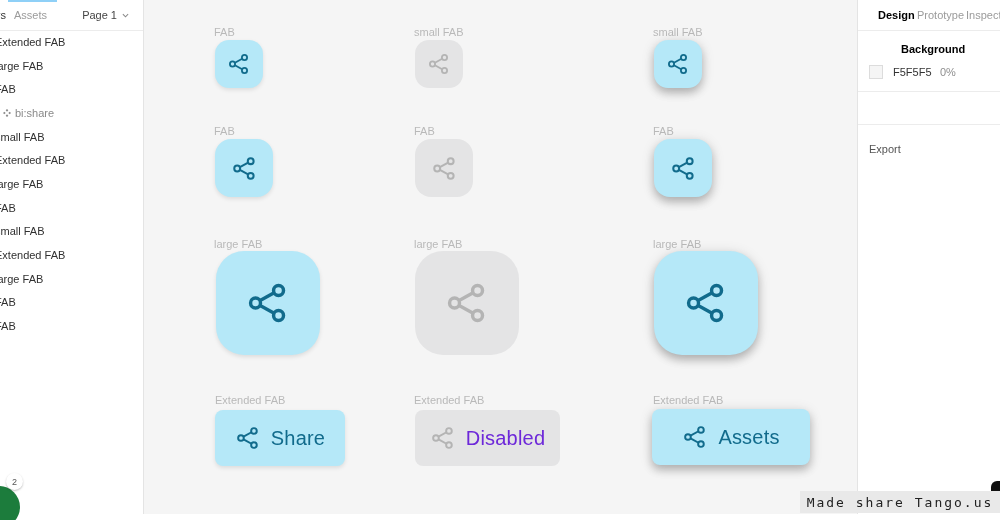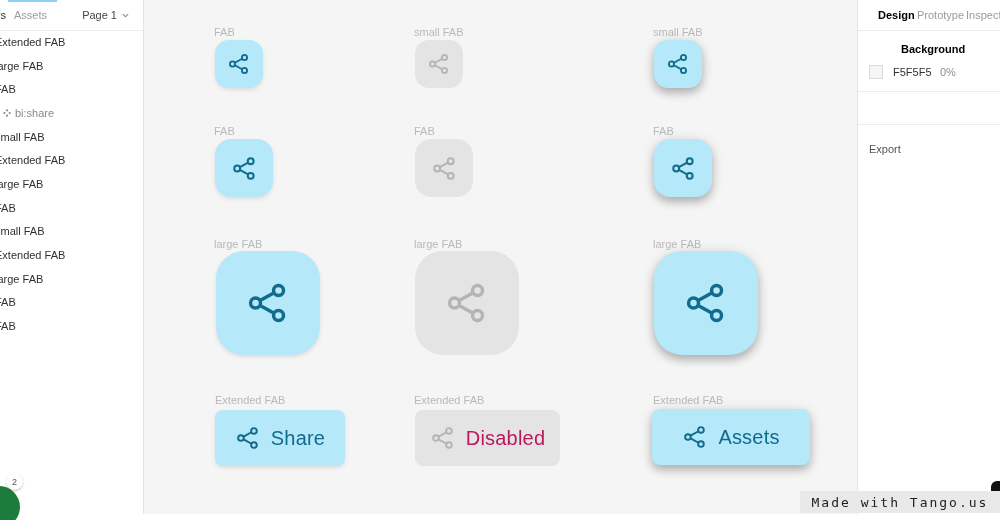--- a/index.html
+++ b/index.html
@@ -26,21 +26,21 @@
        background:#b5e8f8;box-shadow:0 2px 4px rgba(0,0,0,0.10);}
   .fab svg{stroke:#116b8c;fill:none;}
   .fab.disabled{background:#e4e4e5;box-shadow:none;}
   .fab.disabled svg{stroke:#b4b4b4;}
   .fab.hovered{box-shadow:0 5px 8px rgba(0,0,0,0.22),0 2px 14px rgba(0,0,0,0.12);}
   .s48{width:48px;height:48px;border-radius:14px;}
   .s58{width:58px;height:58px;border-radius:16px;}
   .s104{width:104px;height:104px;border-radius:28px;}
   .ext{height:56px;border-radius:8px;gap:10px;}
   .ext .ext-label{font-size:20px;color:#116b8c;letter-spacing:0.2px;}
-  .ext.disabled .ext-label{color:#be185d;}
+  .ext.disabled .ext-label{color:#6d28d9;}
   
   .inspector{position:absolute;right:0;top:0;width:142px;height:520px;background:#ffffff;
              border-left:1px solid #e4e4e4;}
   .insp-tabs{position:absolute;left:0;top:0;width:142px;height:30px;border-bottom:1px solid #ececec;}
   .insp-tab{position:absolute;top:9px;font-size:11px;color:#9b9b9b;margin-left:9px;}
   .insp-tab.active{color:#000;font-weight:bold;}
   .sec-title{position:absolute;left:11px;font-size:11px;font-weight:bold;color:#000;margin-left:32px;}
   .swatch{position:absolute;left:11px;top:65px;width:12px;height:12px;background:#F5F5F5;border:1px solid #dcdcdc;}
   .hex-val{position:absolute;left:27px;top:66px;font-size:11px;color:#333;padding-left:8px;}
   .opacity-val{position:absolute;left:82px;top:66px;font-size:11px;color:#8f8f8f;}
@@ -227,20 +227,20 @@
     <span class="hex-val">F5F5F5</span>
     <span class="opacity-val">0%</span>
     <div class="divider" style="top:91px"></div>
     <span class="export-label">Export</span>
     <div class="divider" style="top:124px"></div>
   </div>
 
   <div class="bottom-strip"></div>
   <div class="wm-corner"></div>
   <div class="watermark">
-    <span>Made with Tango.us</span>
+    <span>Made share Tango.us</span>
   </div>
   <div class="fab-badge-circle"></div>
   <div class="count-badge">
     <span>2</span>
   </div>
 
 </div>
 
 </body></html>

